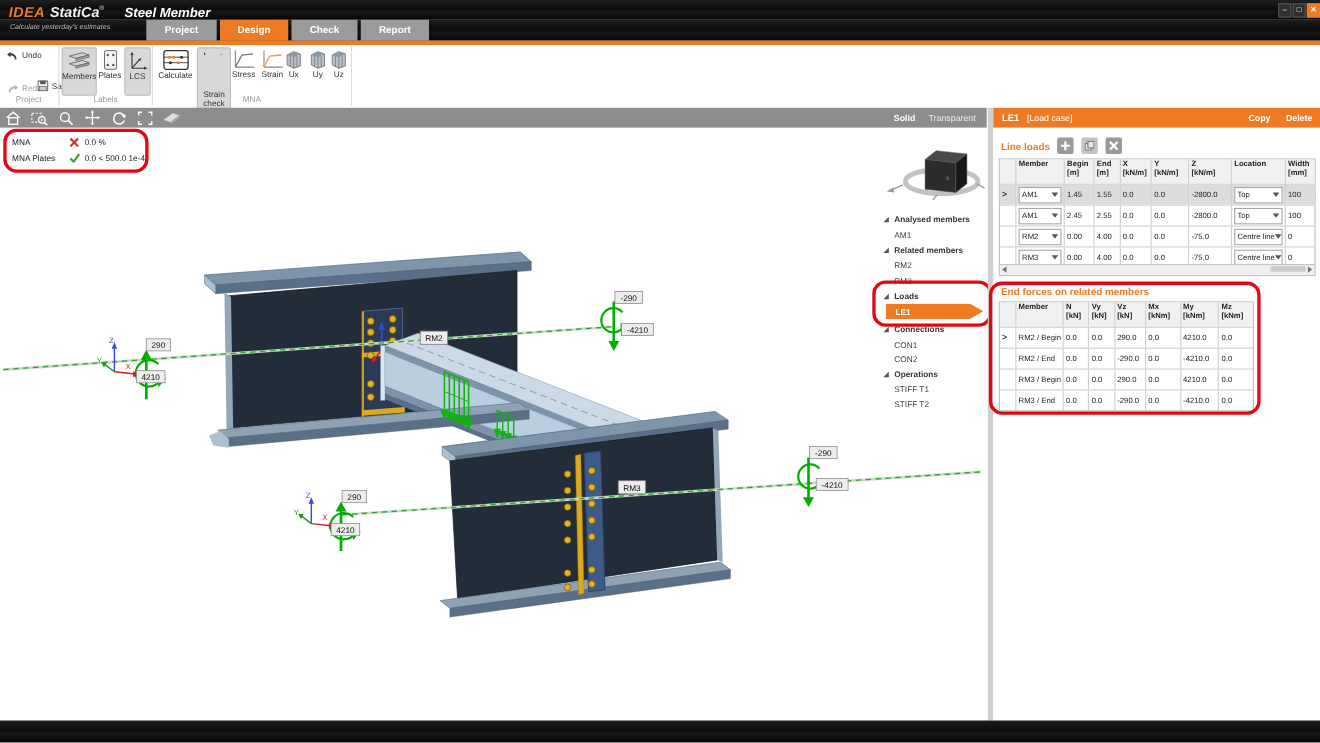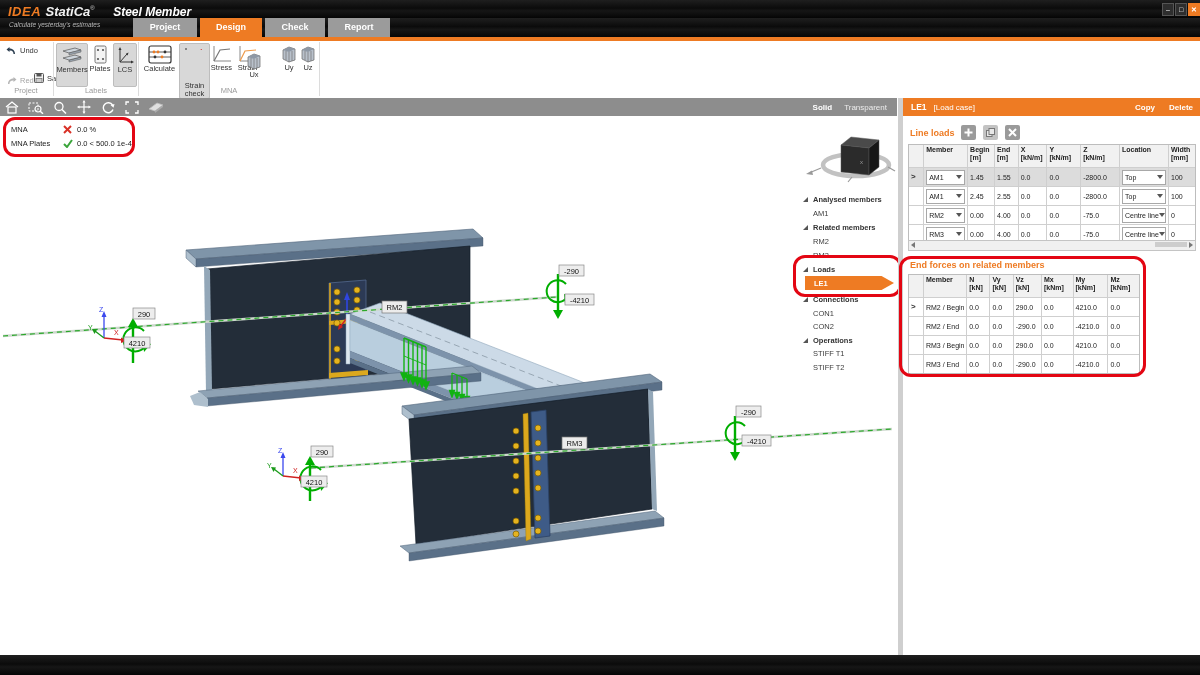--- a/index.html
+++ b/index.html
@@ -178,21 +178,21 @@
       <span>Stress</span>
     </div>
     <div class="abs rbtn" style="left:235px;top:2px;width:25px;height:40px;">
       <svg width="20" height="18">
         <line x1="2" y1="1" x2="2" y2="16" stroke="#888" stroke-width="1"></line>
         <line x1="2" y1="16" x2="19" y2="16" stroke="#888" stroke-width="1"></line>
         <polyline points="2,16 7,6 18,5" fill="none" stroke="#ee9a4a" stroke-width="1.2"></polyline>
       </svg>
       <span>Strain</span>
     </div>
-    <div class="abs rbtn" style="left:245px;top:2px;width:18px;height:40px;justify-content:center;">
+    <div class="abs rbtn" style="left:258px;top:2px;width:18px;height:40px;">
       <svg width="16" height="18">
         <polygon points="2,5 8,2 14,4 14,15 8,17 2,14" fill="#b9c1cb" stroke="#666" stroke-width="0.7"></polygon>
         <polygon points="2,5 8,2 14,4 8,7" fill="#8e98a5"></polygon>
         <line x1="5" y1="6" x2="5" y2="15" stroke="#666" stroke-width="0.6"></line>
           <line x1="8" y1="7" x2="8" y2="17" stroke="#666" stroke-width="0.6"></line>
           <line x1="11" y1="6" x2="11" y2="16" stroke="#666" stroke-width="0.6"></line>
       </svg>
       <span>Ux</span>
     </div>
     <div class="abs rbtn" style="left:280px;top:2px;width:18px;height:40px;">

